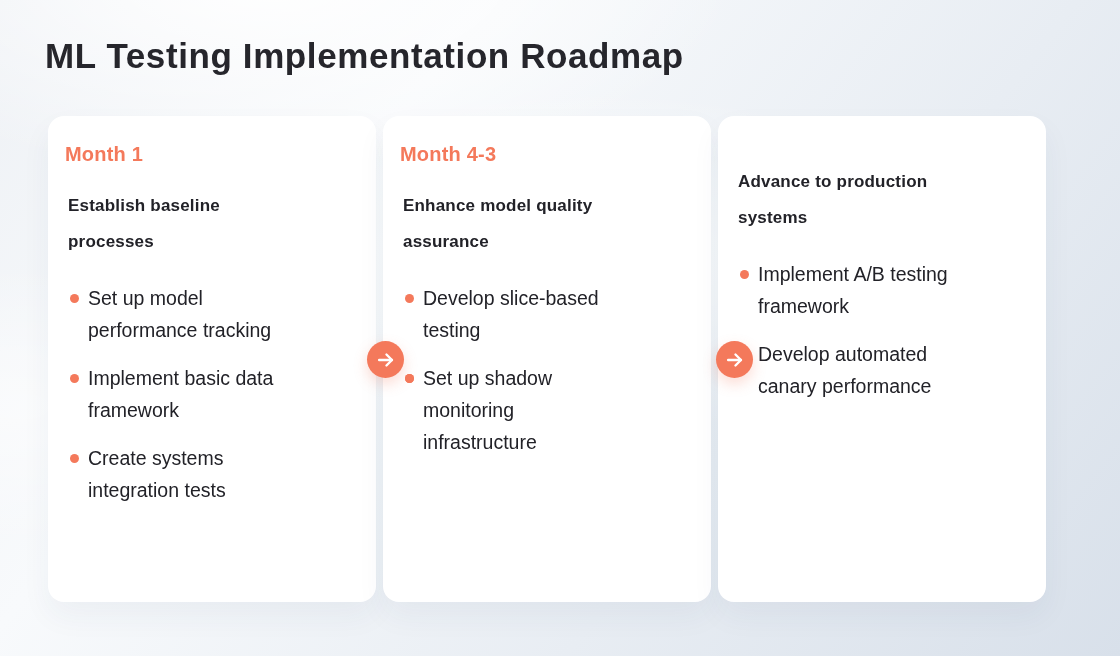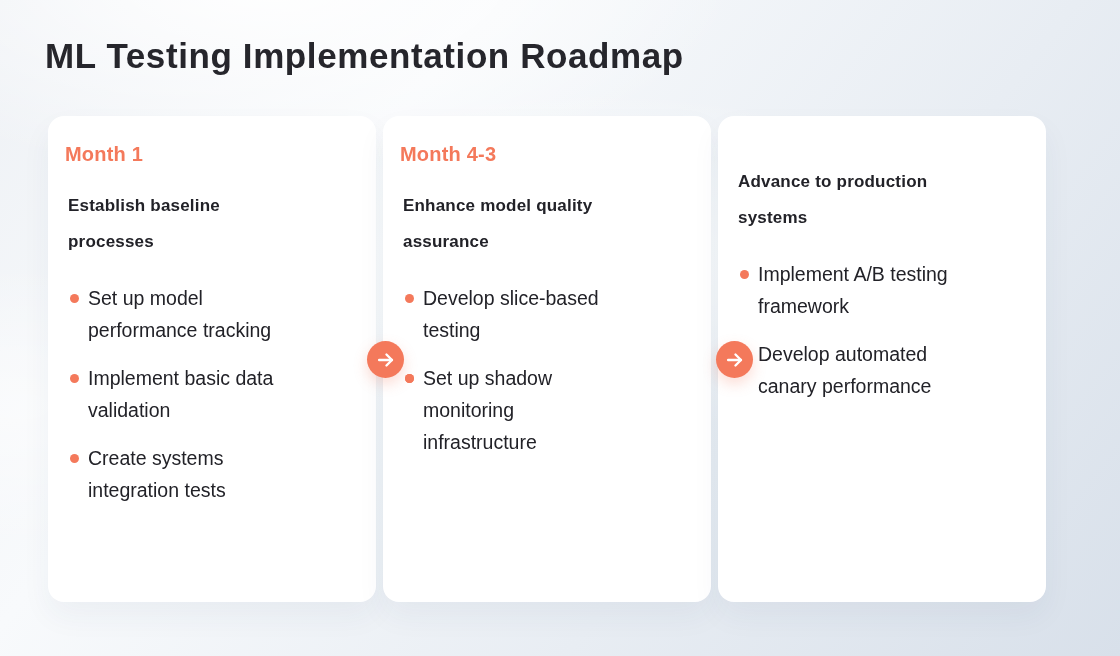--- a/index.html
+++ b/index.html
@@ -108,21 +108,21 @@
     <section class="card c1">
       <div class="month">Month 1</div>
       <h2 class="heading">Establish baseline processes</h2>
       <ul class="items">
         <li>
           <span class="dot"></span>
           <span class="li-text">Set up model performance tracking</span>
         </li>
         <li>
           <span class="dot"></span>
-          <span class="li-text">Implement basic data validation</span>
+          <span class="li-text">Implement basic data framework</span>
         </li>
         <li>
           <span class="dot"></span>
           <span class="li-text">Create systems integration tests</span>
         </li>
       </ul>
     </section>
 
     <section class="card c2">
       <div class="month">Month 4-3</div>

